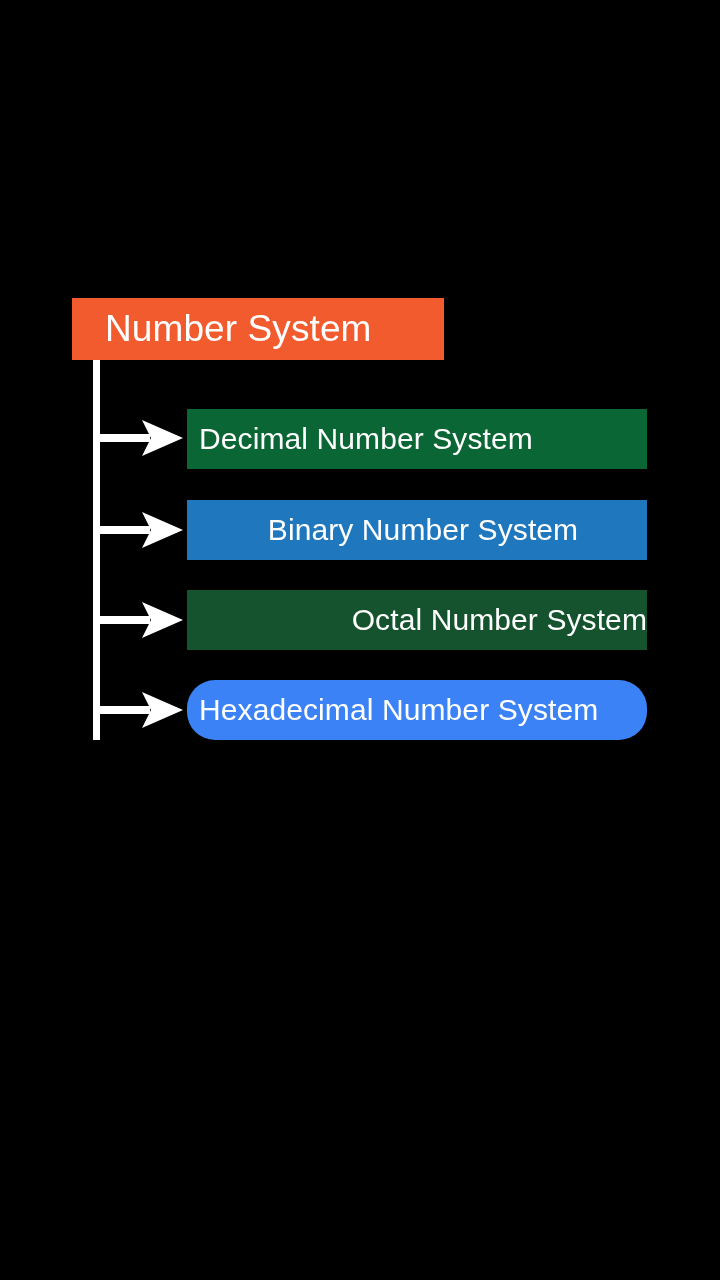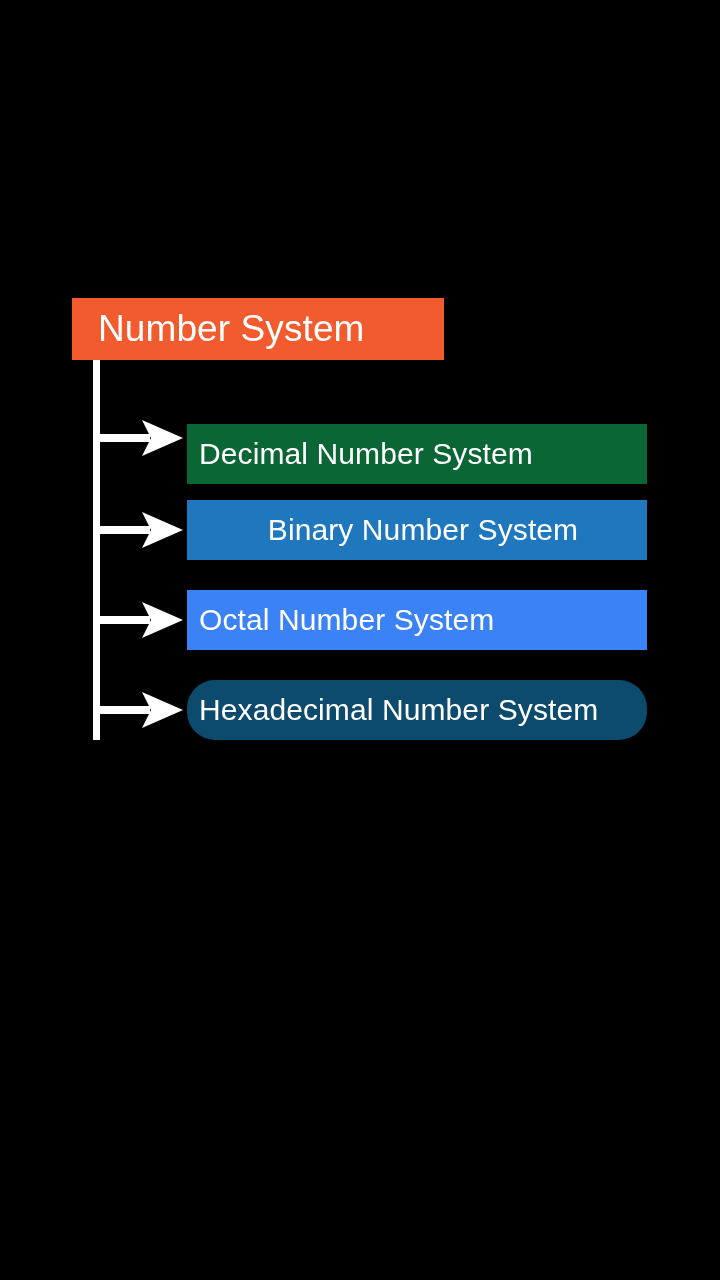--- a/index.html
+++ b/index.html
@@ -36,33 +36,33 @@
     font-weight: 400;
     letter-spacing: 0.1px;
     white-space: nowrap;
   }
 
   .node-root {
     left: 72px;
     top: 298px;
     width: 372px;
     height: 62px;
-    padding-left: 26px;
+    padding-left: 33px;
     font-size: 37px;
   }
 
   .node-child {
     left: 187px;
     width: 460px;
     height: 60px;
     padding-left: 12px;
     font-size: 30px;
   }
 
-  .node-child.row-0 { top: 424px; }
+  .node-child.row-0 { top: 409px; }
   .node-child.row-1 { top: 500px; }
   .node-child.row-2 { top: 590px; }
   .node-child.row-3 { top: 680px; }
 
   #connector-layer {
     position: absolute;
     left: 0;
     top: 0;
     width: 720px;
     height: 1280px;
@@ -104,21 +104,21 @@
   </div>
 
   <div class="node-box node-child row-0" style="background: rgb(10, 102, 52); color: rgb(255, 255, 255);">
     <span>Decimal Number System</span>
   </div>
 
   <div class="node-box node-child row-1" style="background: rgb(31, 119, 190); color: rgb(255, 255, 255); justify-content: center;">
     <span>Binary Number System</span>
   </div>
 
-  <div class="node-box node-child row-2" style="background: #3b82f6; color: rgb(255, 255, 255);">
+  <div class="node-box node-child row-2" style="background: #14532d; color: rgb(255, 255, 255); justify-content: flex-end;">
     <span>Octal Number System</span>
   </div>
 
-  <div class="node-box node-child row-3" style="background: #0c4a6e; color: rgb(255, 255, 255); border-radius: 28px;">
+  <div class="node-box node-child row-3" style="background: #3b82f6; color: rgb(255, 255, 255); border-radius: 28px;">
     <span>Hexadecimal Number System</span>
   </div>
 
 </div>
 
 </body></html>

